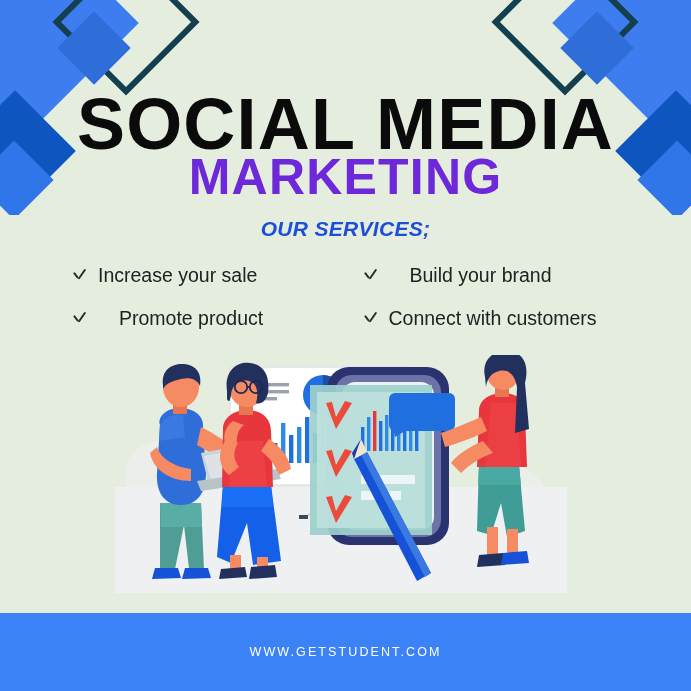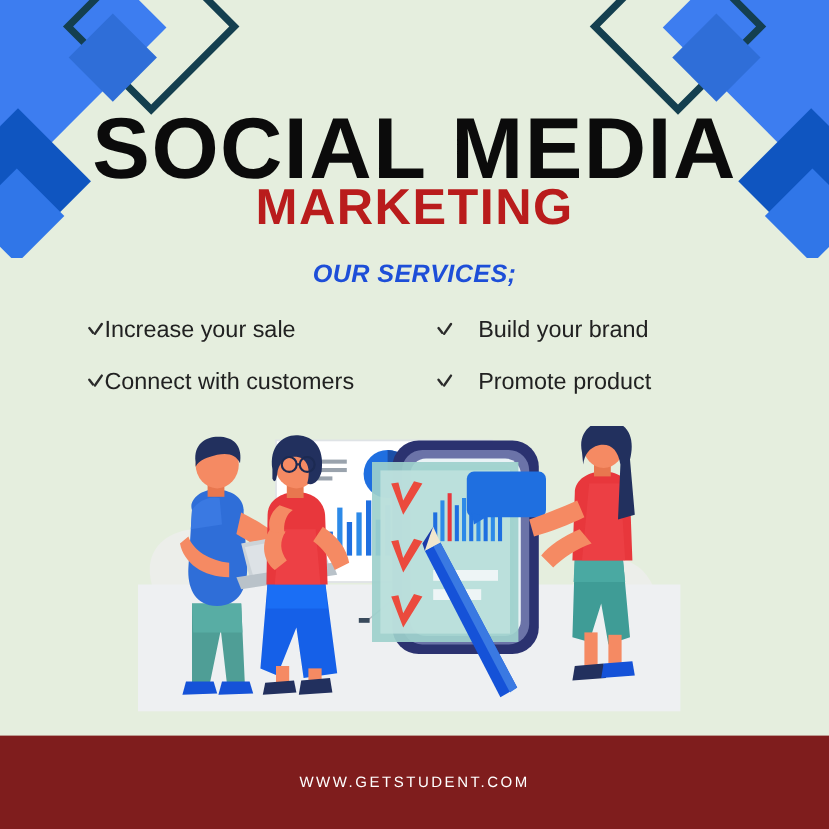--- a/index.html
+++ b/index.html
@@ -74,24 +74,24 @@
     font-weight: 700;
     letter-spacing: 1.2px;
     color: #0b0b0b;
     line-height: 1;
   }
   .title-sub {
     position: absolute;
     left: 0; right: 0;
     top: 152px;
     text-align: center;
-    font-size: 42px;
+    font-size: 50px;
     font-weight: 700;
     letter-spacing: 1.2px;
-    color: #b91c1c;
+    color: #6d28d9;
     line-height: 1;
   }
   .services-label {
     position: absolute;
     left: 0; right: 0;
     top: 217px;
     text-align: center;
     font-size: 21px;
     font-weight: 700;
     font-style: italic;
@@ -106,20 +106,21 @@
     right: 56px;
     top: 264px;
     display: grid;
     grid-template-columns: 1fr 1fr;
     column-gap: 18px;
     row-gap: 20px;
   }
   .service-item {
     display: flex;
     align-items: center;
+    gap: 11px;
   }
   .service-item .check {
     display: inline-block;
     width: 15px;
     height: 15px;
     flex: 0 0 auto;
     color: #232323;
     position: relative;
   }
   .service-item .check::before,
@@ -155,21 +156,21 @@
     width: 470px;
     height: 262px;
   }
   .illustration svg { display: block; width: 100%; height: 100%; }
 
   
   .footer-bar {
     position: absolute;
     left: 0; right: 0; bottom: 0;
     height: 78px;
-    background: #7f1d1d;
+    background: #3b82f6;
     display: flex;
     align-items: center;
     justify-content: center;
   }
   .footer-url {
     color: #ffffff;
     font-size: 12.5px;
     letter-spacing: 2.1px;
     font-weight: 400;
   }
@@ -201,27 +202,27 @@
 
   <div class="services">
     <div class="service-item col-left">
       <span class="check"></span>
       <span class="label">Increase your sale</span>
     </div>
     <div class="service-item col-right">
       <span class="check"></span>
       <span class="label">Build your brand</span>
     </div>
+    <div class="service-item col-right">
+      <span class="check"></span>
+      <span class="label">Promote product</span>
+    </div>
     <div class="service-item col-left">
       <span class="check"></span>
       <span class="label">Connect with customers</span>
-    </div>
-    <div class="service-item col-right">
-      <span class="check"></span>
-      <span class="label">Promote product</span>
     </div>
   </div>
 
   <div class="illustration">
     <svg viewBox="0 0 470 262" xmlns="http://www.w3.org/2000/svg">
 
       <path d="M30 150 C10 120 20 90 55 86 C95 82 110 120 95 150 C82 178 48 180 30 150 Z" fill="#eceeea"></path>
       <path d="M400 110 C440 108 452 150 436 182 C420 212 382 210 372 182 C362 152 372 112 400 110 Z" fill="#eceeea"></path>
 
       <path d="M10 132 L462 132 L462 238 L10 238 Z" fill="#eef0f2"></path>

